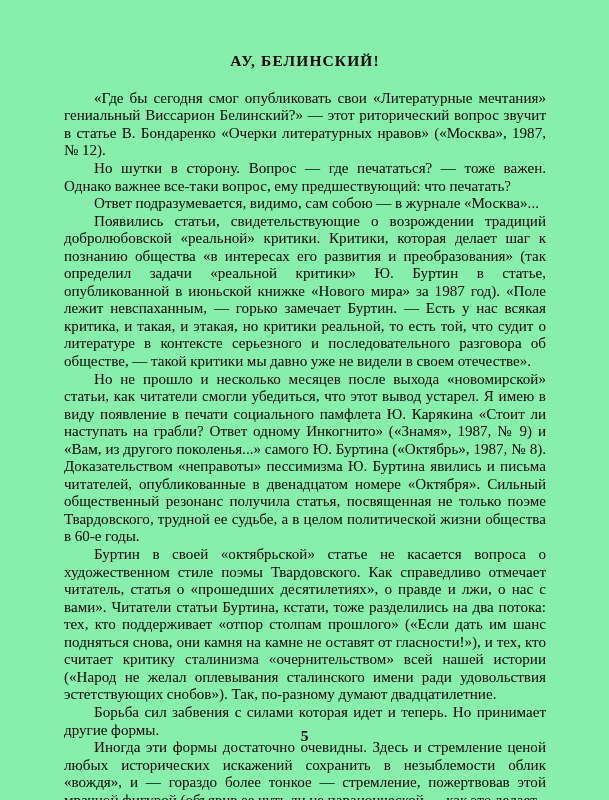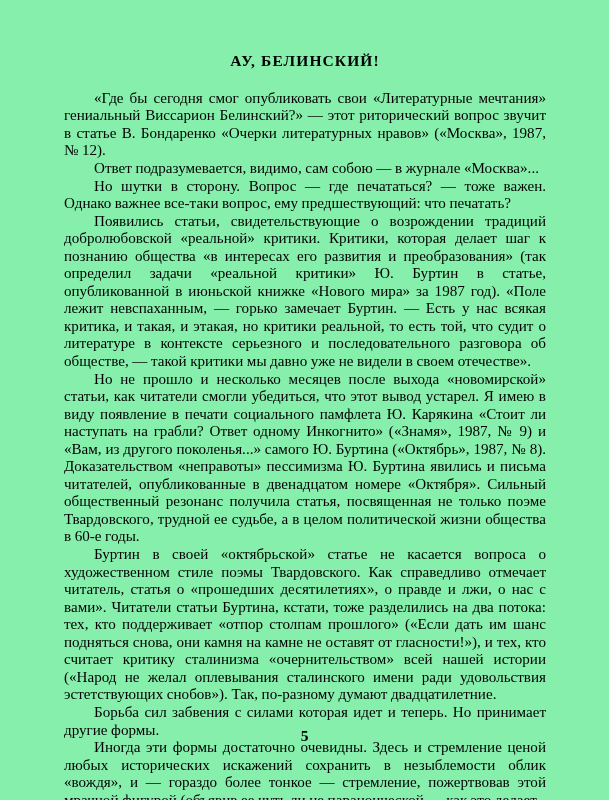--- a/index.html
+++ b/index.html
@@ -63,22 +63,22 @@
 </head>
 <body>
 
 <div class="page">
 
   <div class="content">
 
     <h1 class="page-title">АУ, БЕЛИНСКИЙ!</h1>
 
     <p class="para">«Где бы сегодня смог опубликовать свои «Литературные мечтания» гениальный Виссарион Белинский?» — этот риторический вопрос звучит в статье В. Бондаренко «Очерки литературных нравов» («Москва», 1987, № 12).</p>
+    <p class="para">Но шутки в сторону. Вопрос — где печататься? — тоже важен. Однако важнее все-таки вопрос, ему предшествующий: что печатать?</p>
     <p class="para">Ответ подразумевается, видимо, сам собою — в журнале «Москва»...</p>
-    <p class="para">Но шутки в сторону. Вопрос — где печататься? — тоже важен. Однако важнее все-таки вопрос, ему предшествующий: что печатать?</p>
     <p class="para">Появились статьи, свидетельствующие о возрождении традиций добролюбовской «реальной» критики. Критики, которая делает шаг к познанию общества «в интересах его развития и преобразования» (так определил задачи «реальной критики» Ю. Буртин в статье, опубликованной в июньской книжке «Нового мира» за 1987 год). «Поле лежит невспаханным, — горько замечает Буртин. — Есть у нас всякая критика, и такая, и этакая, но критики реальной, то есть той, что судит о литературе в контексте серьезного и последовательного разговора об обществе, — такой критики мы давно уже не видели в своем отечестве».</p>
     <p class="para">Но не прошло и несколько месяцев после выхода «новомирской» статьи, как читатели смогли убедиться, что этот вывод устарел. Я имею в виду появление в печати социального памфлета Ю. Карякина «Стоит ли наступать на грабли? Ответ одному Инкогнито» («Знамя», 1987, № 9) и «Вам, из другого поколенья...» самого Ю. Буртина («Октябрь», 1987, № 8). Доказательством «неправоты» пессимизма Ю. Буртина явились и письма читателей, опубликованные в двенадцатом номере «Октября». Сильный общественный резонанс получила статья, посвященная не только поэме Твардовского, трудной ее судьбе, а в целом политической жизни общества в 60-е годы.</p>
     <p class="para">Буртин в своей «октябрьской» статье не касается вопроса о художественном стиле поэмы Твардовского. Как справедливо отмечает читатель, статья о «прошедших десятилетиях», о правде и лжи, о нас с вами». Читатели статьи Буртина, кстати, тоже разделились на два потока: тех, кто поддерживает «отпор столпам прошлого» («Если дать им шанс подняться снова, они камня на камне не оставят от гласности!»), и тех, кто считает критику сталинизма «очернительством» всей нашей истории («Народ не желал оплевывания сталинского имени ради удовольствия эстетствующих снобов»). Так, по-разному думают двадцатилетние.</p>
     <p class="para">Борьба сил забвения с силами которая идет и теперь. Но принимает другие формы.</p>
     <p class="para">Иногда эти формы достаточно очевидны. Здесь и стремление ценой любых исторических искажений сохранить в незыблемости облик «вождя», и — гораздо более тонкое — стремление, пожертвовав этой мрачной фигурой (объявив ее чуть ли не параноической — как это делает</p>
 
   </div>
 
   <div class="page-number">5</div>
 

